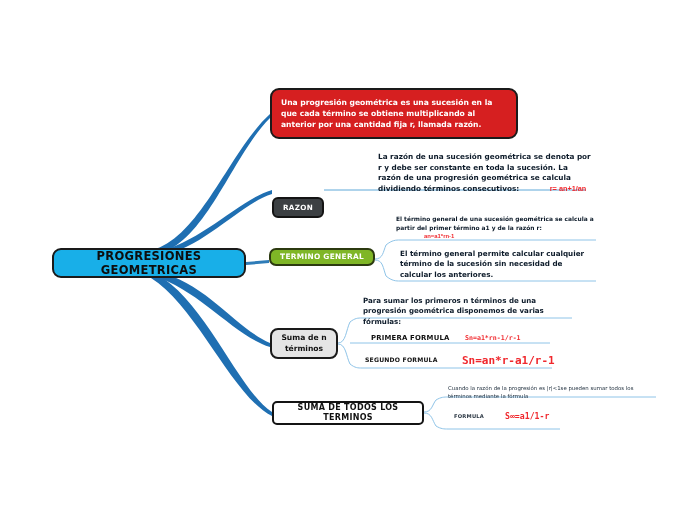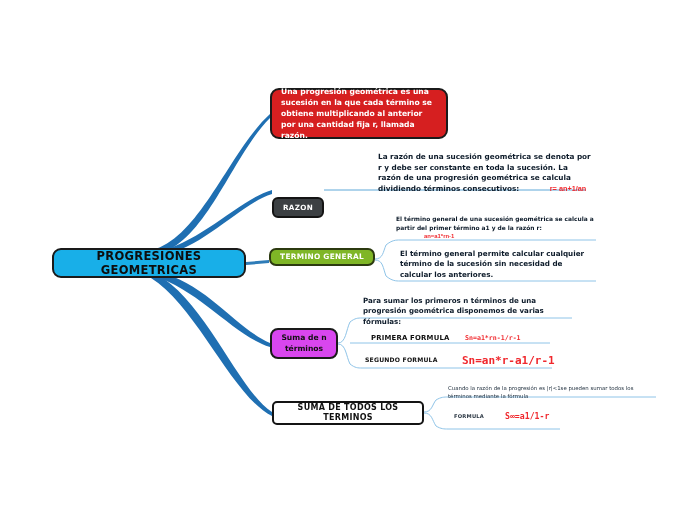--- a/index.html
+++ b/index.html
@@ -47,21 +47,21 @@
     border-radius: 9px;
     color: #0d0d0d;
     font-size: 11.5px;
     font-weight: bold;
     letter-spacing: 0.3px;
   }
   
   #def-node {
     left: 270px;
     top: 88px;
-    width: 178px;
+    width: 248px;
     height: 51px;
     background: #D61F20;
     border: 2px solid #1a1a1a;
     border-radius: 9px;
     color: #ffffff;
     font-size: 7.6px;
     font-weight: bold;
     text-align: left;
     justify-content: flex-start;
     padding: 4px 9px;
@@ -94,21 +94,21 @@
     font-size: 7.4px;
     font-weight: bold;
     letter-spacing: 0.3px;
   }
   
   #suma-n-node {
     left: 270px;
     top: 328px;
     width: 68px;
     height: 31px;
-    background: #d946ef;
+    background: #e5e5e5;
     border: 2px solid #1a1a1a;
     border-radius: 8px;
     color: #111111;
     font-size: 7.6px;
     font-weight: bold;
     line-height: 1.35;
   }
   
   #suma-todos-node {
     left: 272px;

